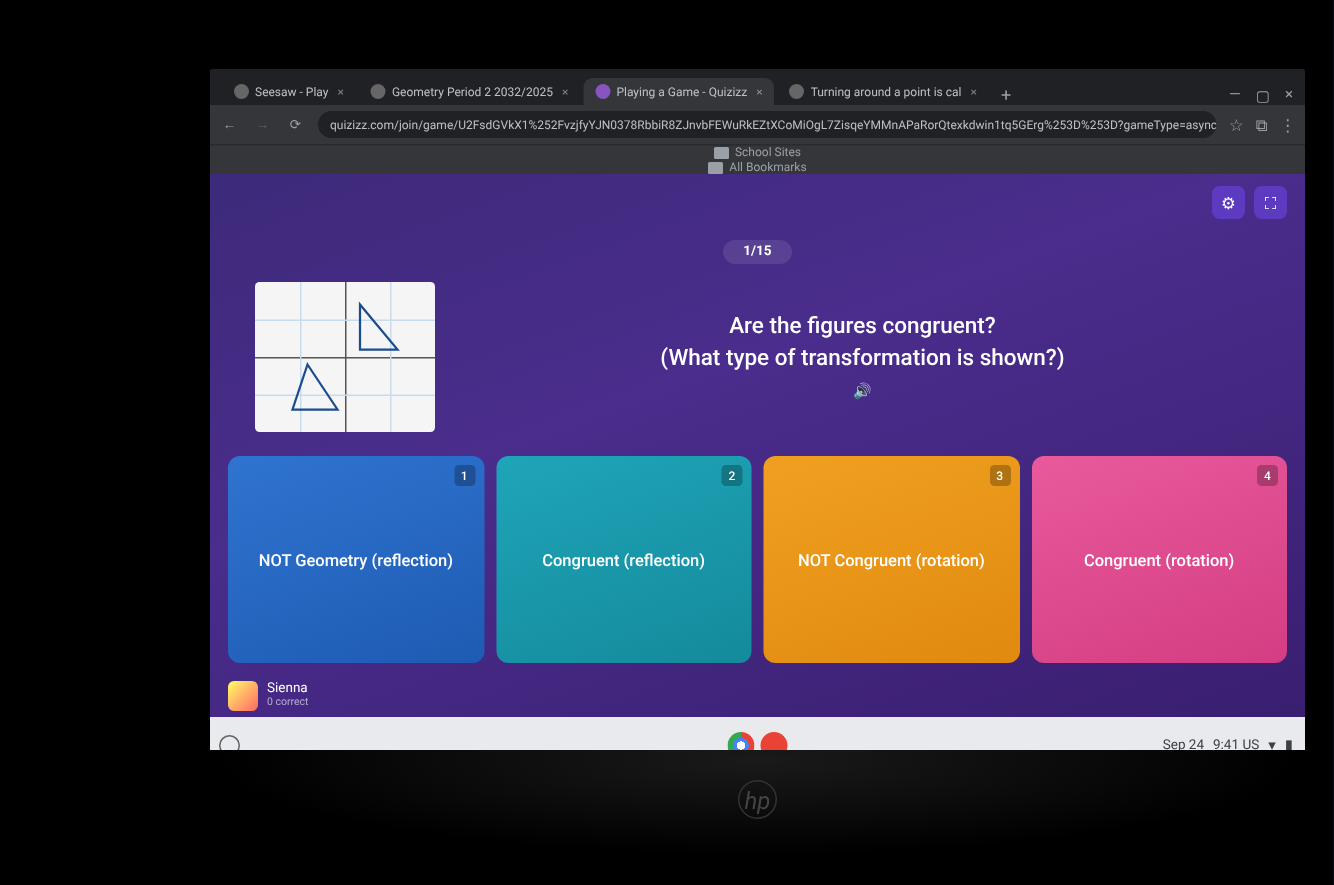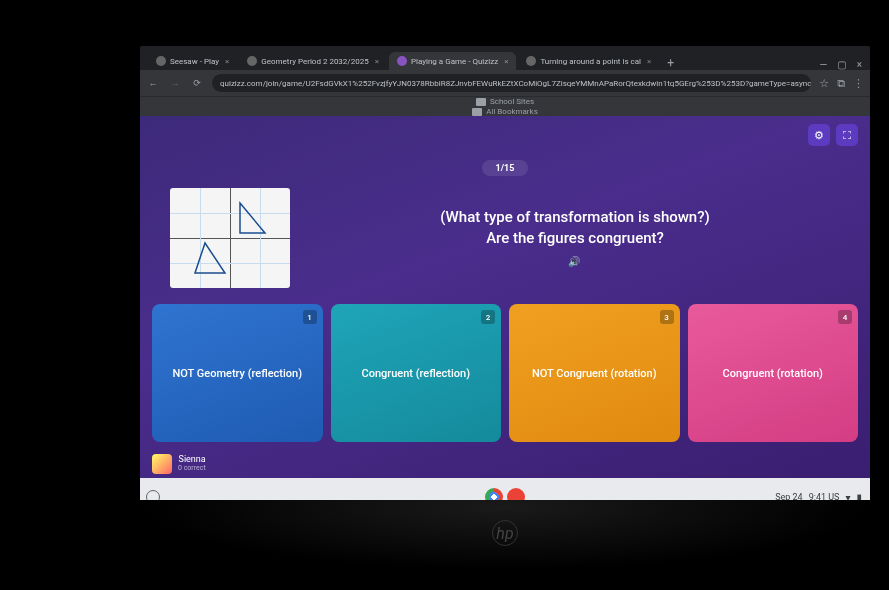--- a/index.html
+++ b/index.html
@@ -175,21 +175,20 @@
   .ans2 { background: linear-gradient(160deg,#1fa5b8,#148a9c); }
   .ans3 { background: linear-gradient(160deg,#f0a020,#e08a10); }
   .ans4 { background: linear-gradient(160deg,#e85a9b,#d43d83); }
 
   .player-bar {
     height: 28px;
     display: flex; align-items: center;
     padding: 0 12px;
     gap: 6px;
     font-size: 9px;
-    text-align: right;
   }
   .avatar {
     width: 20px; height: 20px;
     background: linear-gradient(135deg,#ff6,#f66);
     border-radius: 4px;
   }
   .pname { display: flex; flex-direction: column; line-height: 1.1; }
   .pname .sub { font-size: 7px; opacity: .6; }
 
   
@@ -324,22 +323,22 @@
         <div class="grid-h" style="left:0;right:0;top:25%;height:1px"></div>
         <div class="grid-h" style="left:0;right:0;top:75%;height:1px"></div>
         <div class="grid-v" style="top:0;bottom:0;left:25%;width:1px"></div>
         <div class="grid-v" style="top:0;bottom:0;left:75%;width:1px"></div>
         <svg viewBox="0 0 120 100" style="position:absolute;inset:0">
           <polygon points="70,15 95,45 70,45" fill="none" stroke="#1a4d8f" stroke-width="1.5"></polygon>
           <polygon points="35,55 55,85 25,85" fill="none" stroke="#1a4d8f" stroke-width="1.5"></polygon>
         </svg>
       </div>
       <div class="q-text">
+        <div>Are the figures congruent?</div>
         <div>(What type of transformation is shown?)</div>
-        <div>Are the figures congruent?</div>
         <span class="sound">🔊</span>
       </div>
     </div>
 
     <div class="answers">
       <div class="ans ans1">
         <span class="badge">1</span>
         <span>NOT Geometry (reflection)</span>
       </div>
       <div class="ans ans2">

